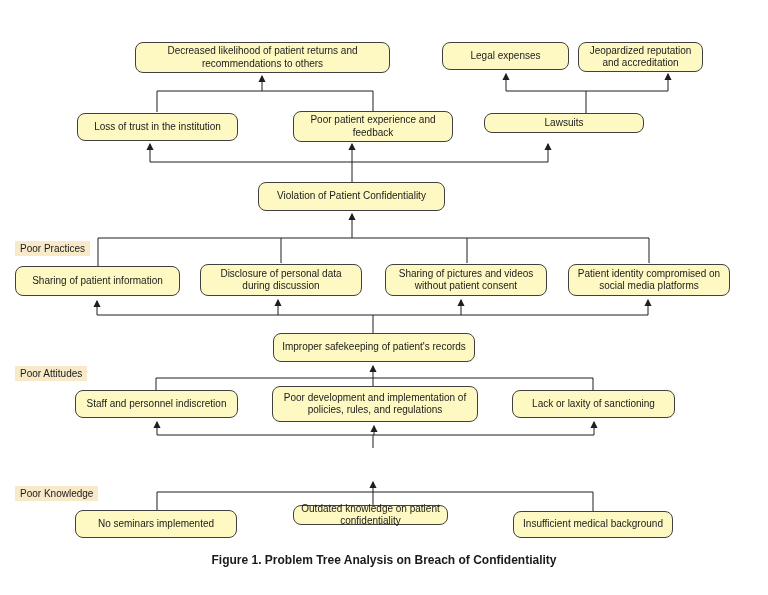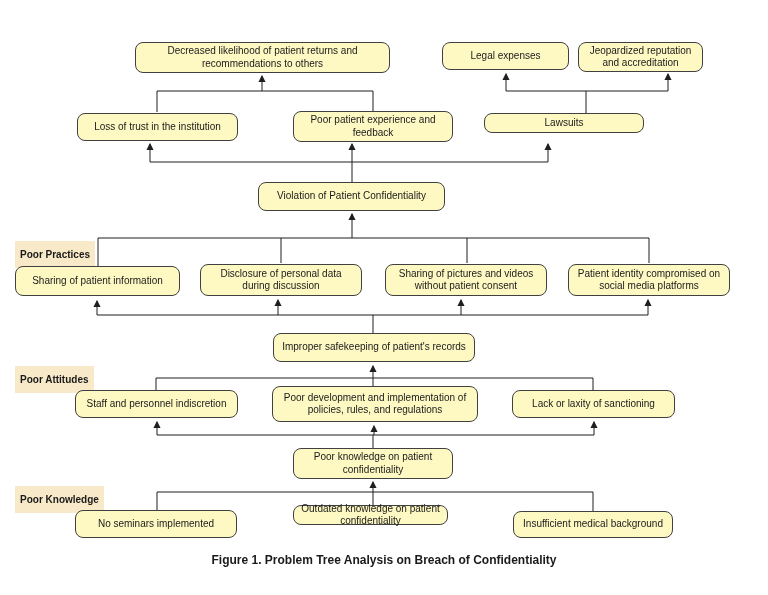--- a/index.html
+++ b/index.html
@@ -22,22 +22,22 @@
     border:1px solid var(--box-border,#404040);
     border-radius:8px;
     background:#fef9c3;
     font-size:10px;line-height:1.25;
     padding:2px 7px;
   }
   .slabel{
     position:absolute;
     display:inline-block;
     background:var(--section-label-highlight,#f8e9c8);
-    font-size:10px;font-weight:bold;
-    padding:8px 5px;
+    font-size:10px;font-weight:normal;
+    padding:2px 5px;
     white-space:nowrap;
   }
   .caption{
     position:absolute;
     left:0;top:553px;width:768px;
     text-align:center;
     font-size:12px;font-weight:bold;
   }
 </style>
 </head>
@@ -117,21 +117,20 @@
   <div class="node" style="left:385px;top:264px;width:162px;height:32px">Sharing of pictures and videos without patient consent</div>
   <div class="node" style="left:273px;top:333px;width:202px;height:29px">Improper safekeeping of patient's records</div>
 
   <div class="node" style="left:568px;top:264px;width:162px;height:32px">Patient identity compromised on social media platforms</div>
 
   <div class="slabel" style="left:15px;top:366px">Poor Attitudes</div>
   <div class="node" style="left:75px;top:390px;width:163px;height:28px">Staff and personnel indiscretion</div>
   <div class="node" style="left:272px;top:386px;width:206px;height:36px">Poor development and implementation of policies, rules, and regulations</div>
   <div class="node" style="left:512px;top:390px;width:163px;height:28px">Lack or laxity of sanctioning</div>
 
-  <div class="node" style="left:293px;top:448px;width:160px;height:31px">Poor knowledge on patient confidentiality</div>
 
   <div class="slabel" style="left:15px;top:486px">Poor Knowledge</div>
   <div class="node" style="left:75px;top:510px;width:162px;height:28px">No seminars implemented</div>
   <div class="node" style="left:293px;top:505px;width:155px;height:20px">Outdated knowledge on patient confidentiality</div>
   <div class="node" style="left:513px;top:511px;width:160px;height:27px">Insufficient medical background</div>
 
   <div class="caption">Figure 1. Problem Tree Analysis on Breach of Confidentiality</div>
 
 </div>
 

